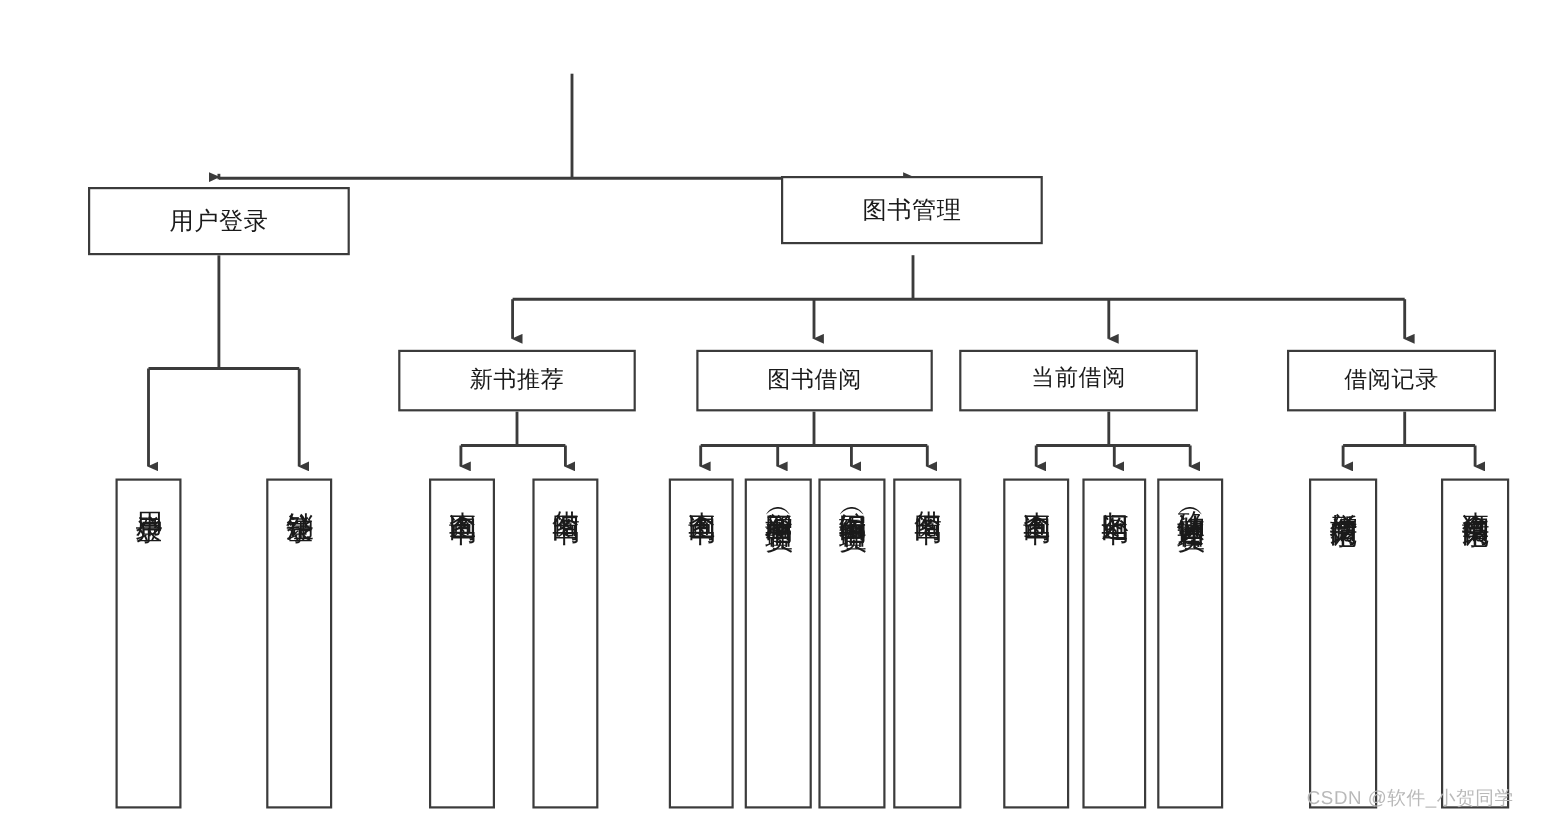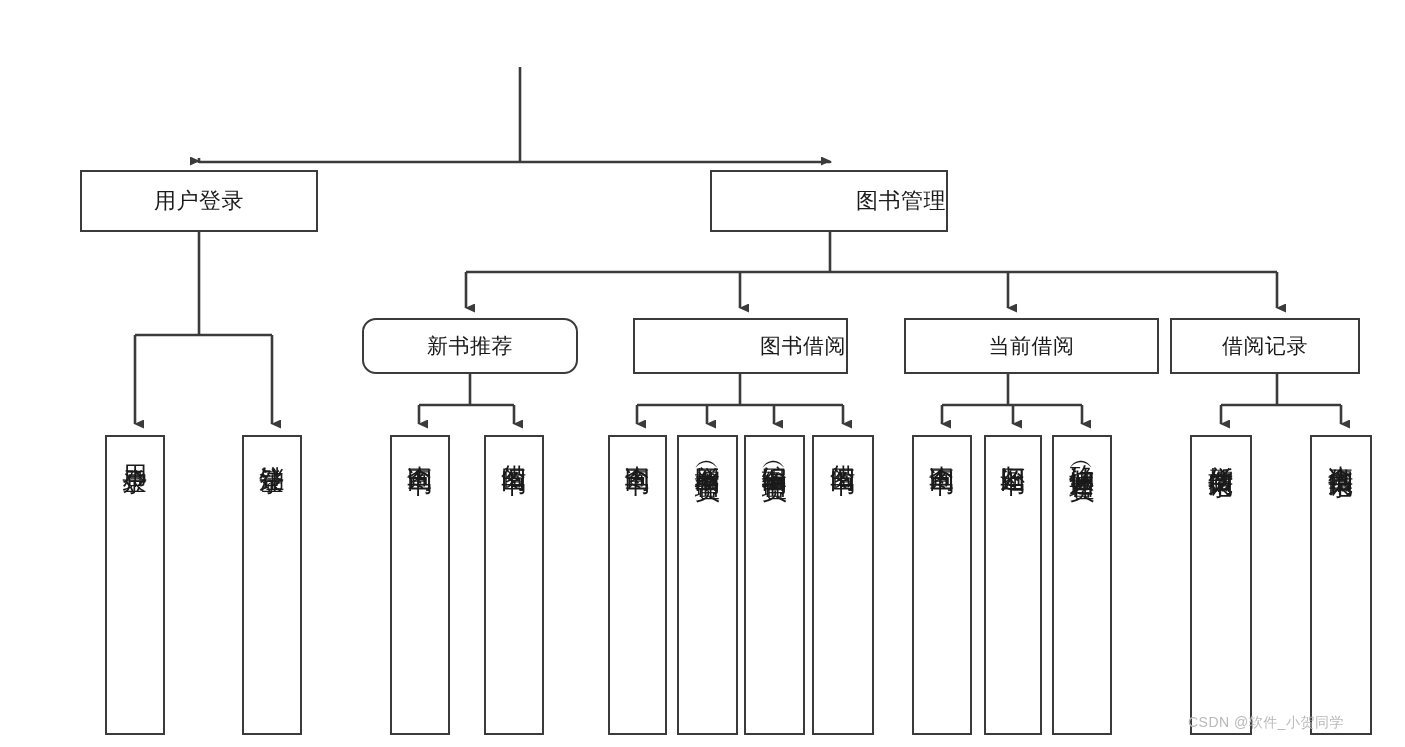--- a/index.html
+++ b/index.html
@@ -49,27 +49,27 @@
     width: 1004px;
     height: 55px;
   }
   .node-root .node-label {
     font-size: 23px;
   }
   
   .node-l2 { height: 62px; }
   .node-l2 .node-label { font-size: 22px; }
   .node-login  { left: 80px;  top: 170px; width: 238px; }
-  .node-bookmg { left: 710px; top: 170px; width: 238px; justify-content: flex-end; }
+  .node-bookmg { left: 710px; top: 160px; width: 238px; }
   
   .node-l3 { height: 56px; top: 318px; }
   .node-l3 .node-label { font-size: 21px; }
-  .node-newbook  { left: 362px;  width: 216px; border-radius: 14px; }
-  .node-borrow   { left: 633px;  width: 215px; justify-content: flex-end; }
-  .node-current  { left: 904px;  width: 255px; }
+  .node-newbook  { left: 362px;  width: 216px; }
+  .node-borrow   { left: 633px;  width: 215px; }
+  .node-current  { left: 872px;  width: 217px; font-family: Liberation Mono, monospace; }
   .node-record   { left: 1170px; width: 190px; }
   
   .node-leaf {
     top: 435px;
     height: 300px;
     padding: 8px 2px;
     align-items: flex-start;
     justify-content: center;
   }
   .node-leaf .node-label {
@@ -92,21 +92,21 @@
   .leaf-i { left: 912px;  width: 60px; }
   .leaf-j { left: 984px;  width: 58px; }
   .leaf-k { left: 1052px; width: 60px; }
   .leaf-l { left: 1190px; width: 62px; }
   .leaf-m { left: 1310px; width: 62px; }
 
   .watermark {
     position: absolute;
     left: 1188px;
     top: 714px;
-    font-size: 14px;
+    font-size: 17px;
     color: #b9b9b9;
     letter-spacing: 0.5px;
     white-space: nowrap;
     z-index: 3;
     pointer-events: none;
   }
 </style>
 </head>
 <body>
 

